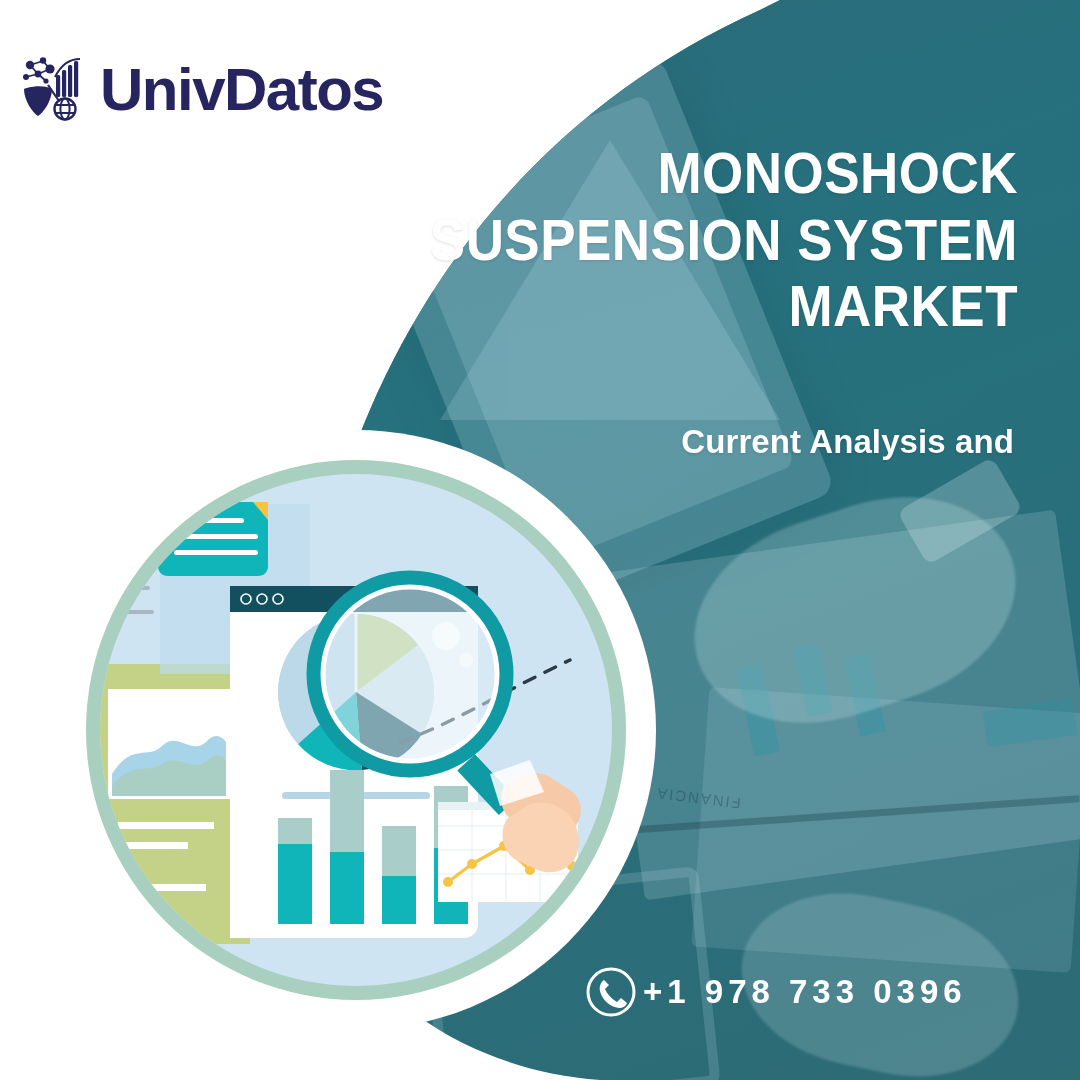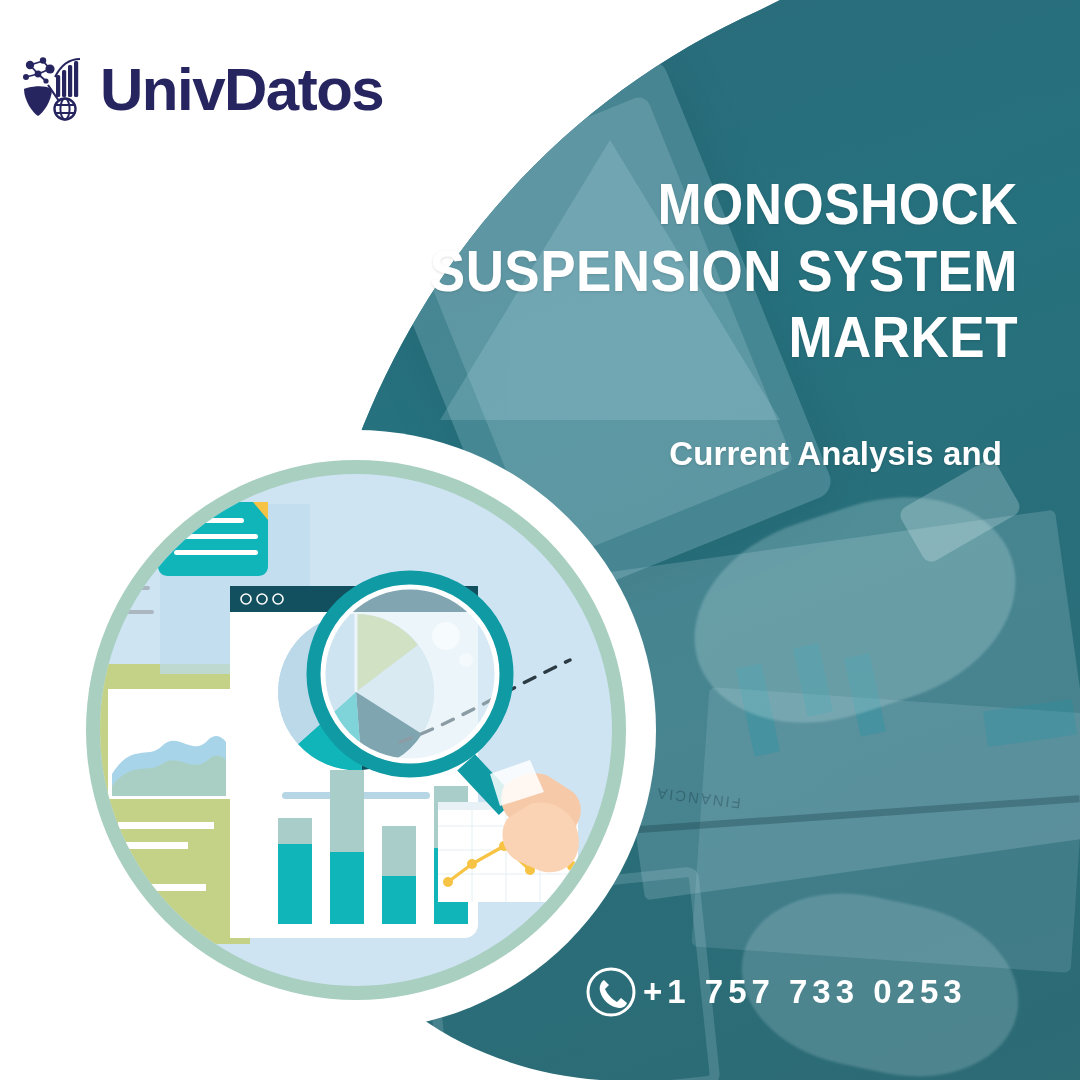--- a/index.html
+++ b/index.html
@@ -33,30 +33,30 @@
             background:rgba(225,245,248,.18);transform:rotate(12deg);filter:blur(1px);}
   .ph-watch{position:absolute;left:905px;top:480px;width:110px;height:62px;border-radius:10px;
             background:rgba(235,248,250,.24);transform:rotate(-30deg);}
   .ph-binder{position:absolute;left:430px;top:880px;width:260px;height:200px;
              border:10px solid rgba(200,230,240,.18);border-radius:12px;transform:rotate(-6deg);}
   .ph-stripe{position:absolute;background:rgba(255,255,255,.06);}
   .ph-text{position:absolute;color:rgba(12,40,50,.30);font-size:15px;letter-spacing:2px;
            transform:rotate(187deg);font-family:"Liberation Sans",sans-serif;}
 
   
-  .title-block{position:absolute;right:62px;top:140px;width:640px;text-align:right;margin-top:31px;}
+  .title-block{position:absolute;right:62px;top:140px;width:640px;text-align:right;}
   .main-title{
     margin:0;color:#ffffff;font-weight:700;font-size:57px;line-height:1.17;
     letter-spacing:.5px;font-family:"Liberation Sans Narrow","Liberation Sans",sans-serif;
     transform:scaleX(.93);transform-origin:right center;
     text-shadow:0 1px 3px rgba(0,0,0,.13);
   }
   .subtitle{
     position:absolute;right:62px;top:415px;width:470px;text-align:right;
-    margin:16px;color:#ffffff;font-weight:700;font-size:33px;line-height:1.38;
+    margin:4px;color:#ffffff;font-weight:700;font-size:33px;line-height:1.38;
     font-family:"Liberation Sans",sans-serif;letter-spacing:.1px;
     text-shadow:0 1px 3px rgba(0,0,0,.13);
   }
 
   
   .logo{position:absolute;left:18px;top:55px;display:flex;align-items:center;gap:8px;}
   .logo-mark{width:74px;height:70px;flex:0 0 auto;}
   .logo-text{color:#272560;font-size:60px;font-weight:700;letter-spacing:-1.5px;
              font-family:"Liberation Sans",sans-serif;line-height:1;}
 
@@ -260,16 +260,16 @@
       </svg>
     </div>
   </div>
 
   <div class="phone-line">
     <svg class="phone-icon" viewBox="0 0 52 52">
       <circle cx="26" cy="26" r="23" fill="none" stroke="#ffffff" stroke-width="3"></circle>
       <path d="M19 14 C16 16 14 20 15 25 C17 34 25 41 34 42 C38 42 41 40 42 37
                L36 32 L32 36 C27 33 22 28 20 23 L24 19 Z" fill="#ffffff"></path>
     </svg>
-    <span class="phone-num">+1 757 733 0253</span>
+    <span class="phone-num">+1 978 733 0396</span>
   </div>
 
 </div>
 
 </body></html>

